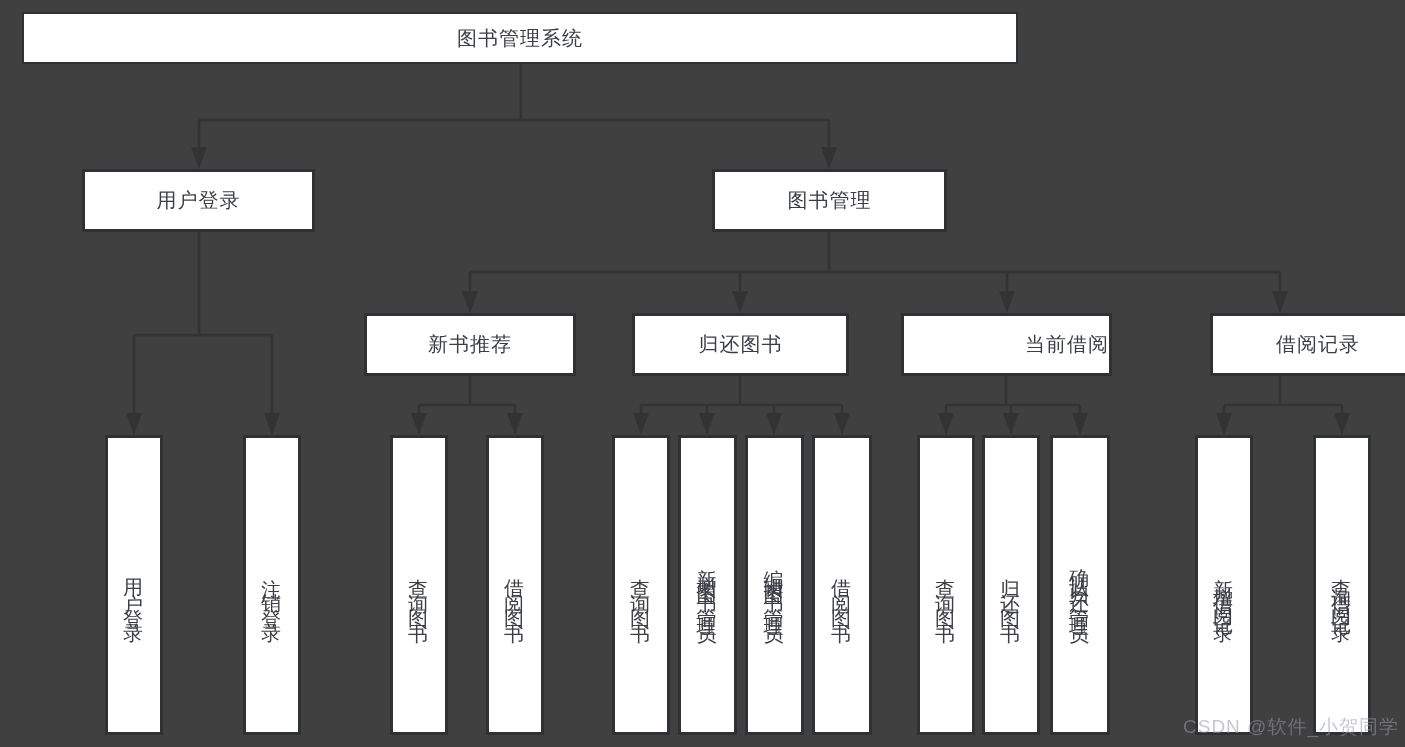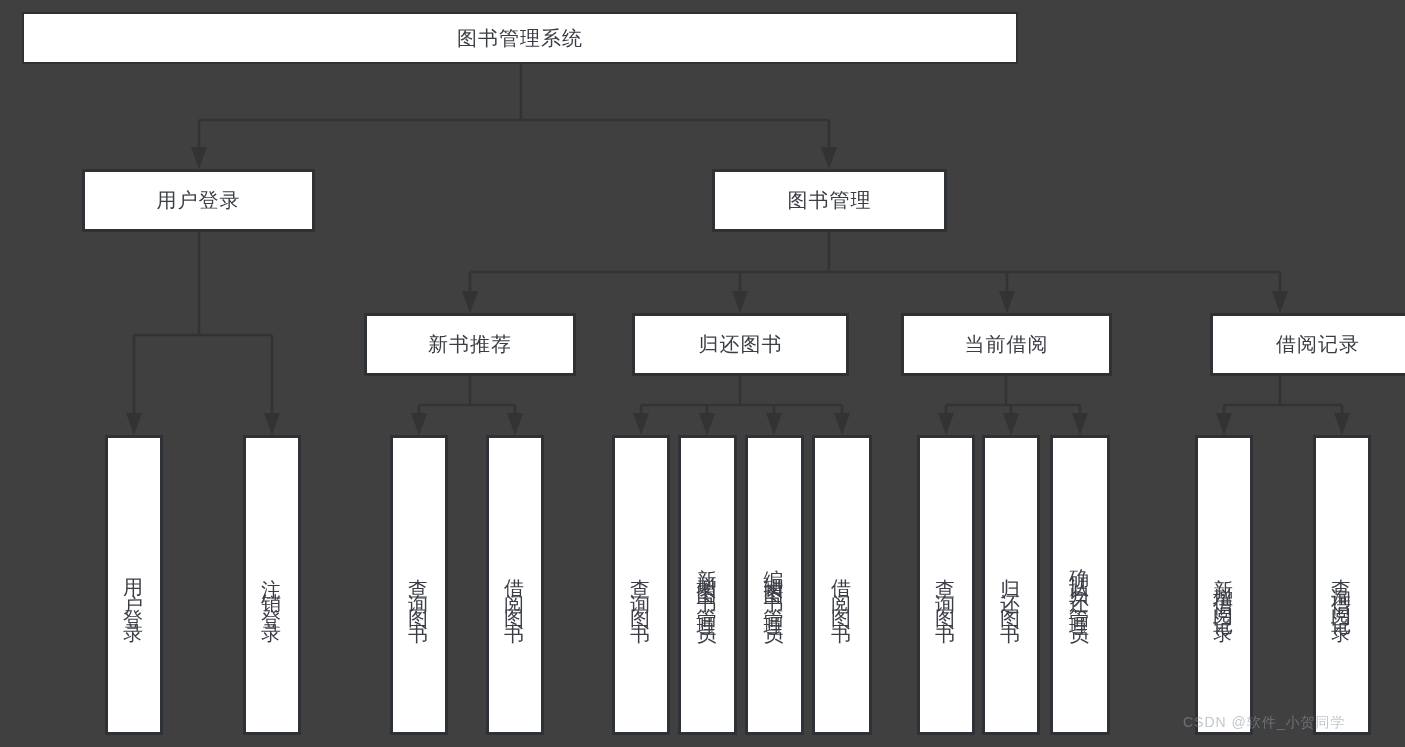--- a/index.html
+++ b/index.html
@@ -27,33 +27,33 @@
     writing-mode:vertical-rl;
     text-orientation:mixed;
     white-space:nowrap;
   }
   .ls4 span{letter-spacing:15px;padding-top:15px;}
   .ls6 span{letter-spacing:9px;padding-top:9px;}
   .ls9 span{letter-spacing:8px;padding-top:8px;}
   #watermark{
     position:absolute;
     left:1183px;top:714px;
-    font-size:14px;
+    font-size:19px;
     color:rgba(150,152,165,0.55);
     letter-spacing:1px;
     z-index:3;
     white-space:nowrap;
   }
   
   .root      {left:22px;  top:12px;  width:996px; height:52px;}
   .l2a       {left:82px;  top:169px; width:233px; height:63px;}
   .l2b       {left:712px; top:169px; width:235px; height:63px;}
   .l3a       {left:364px; top:313px; width:212px; height:63px;align-items:center;}
   .l3b       {left:632px; top:313px; width:217px; height:63px;}
-  .l3c       {left:901px; top:313px; width:211px; height:63px;}
+  .l3c       {left:901px; top:313px; width:211px; height:63px;justify-content:flex-end;}
   .l3d       {left:1172px;top:313px; width:216px; height:63px;margin-left:38px;}
   .lf1  {left:105px; top:435px; width:58px; height:300px;}
   .lf2  {left:243px; top:435px; width:58px; height:300px;}
   .lf3  {left:390px; top:435px; width:58px; height:300px;}
   .lf4  {left:486px; top:435px; width:58px; height:300px;}
   .lf5  {left:612px; top:435px; width:58px; height:300px;}
   .lf6  {left:678px; top:435px; width:59px; height:300px;}
   .lf7  {left:745px; top:435px; width:59px; height:300px;}
   .lf8  {left:812px; top:435px; width:60px; height:300px;}
   .lf9  {left:917px; top:435px; width:58px; height:300px;}

